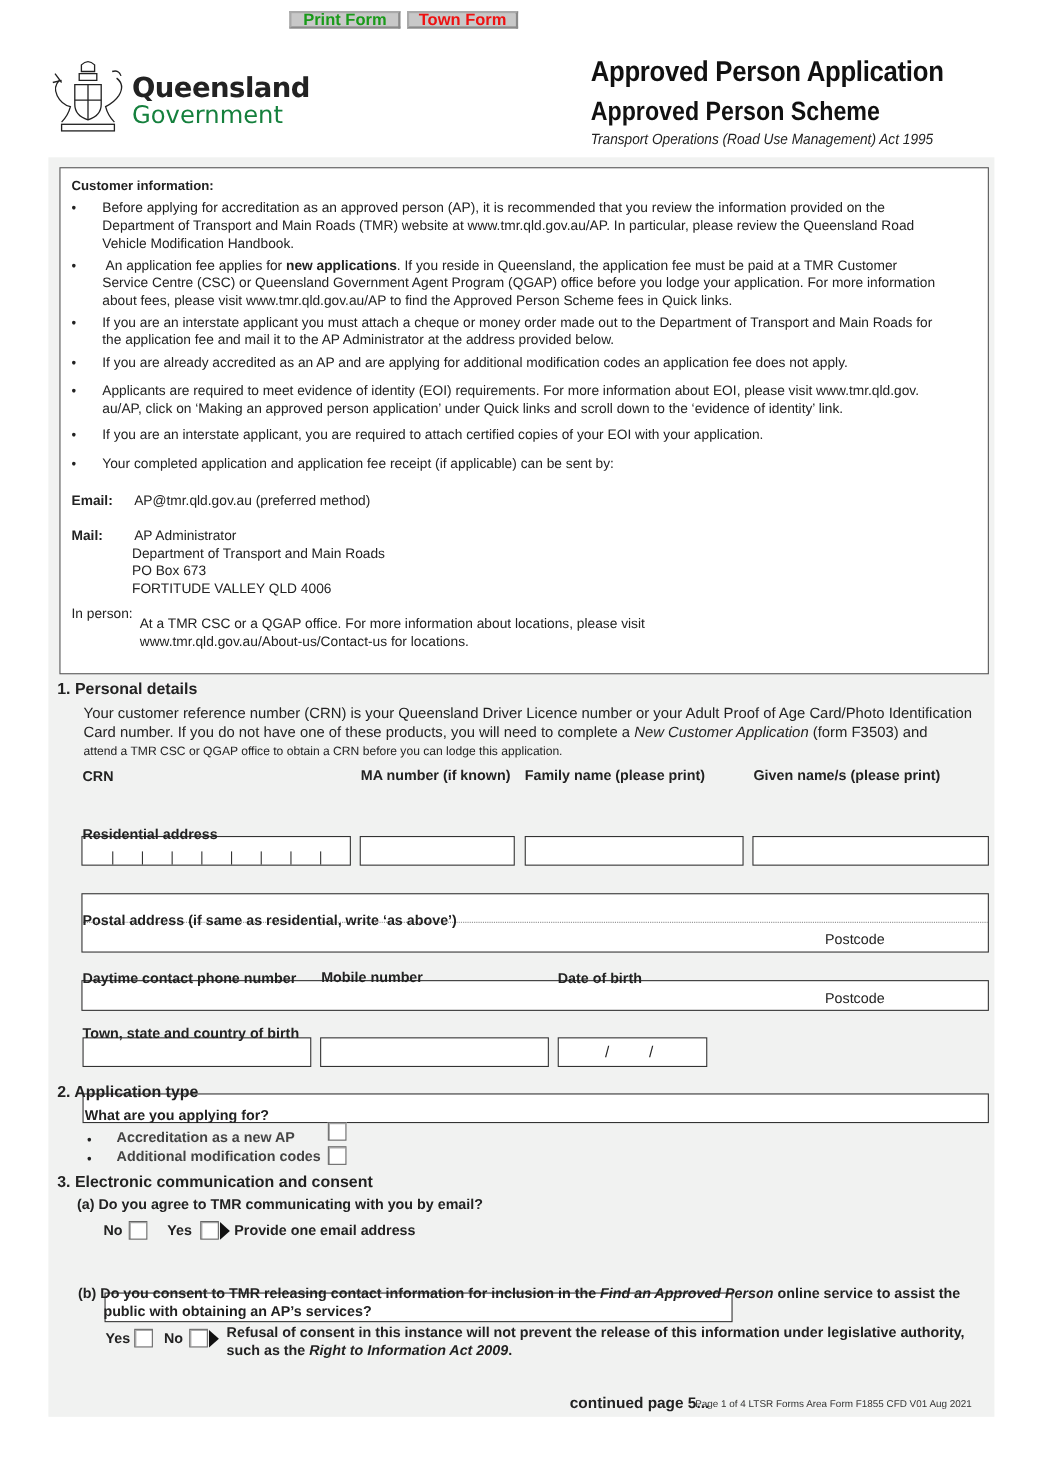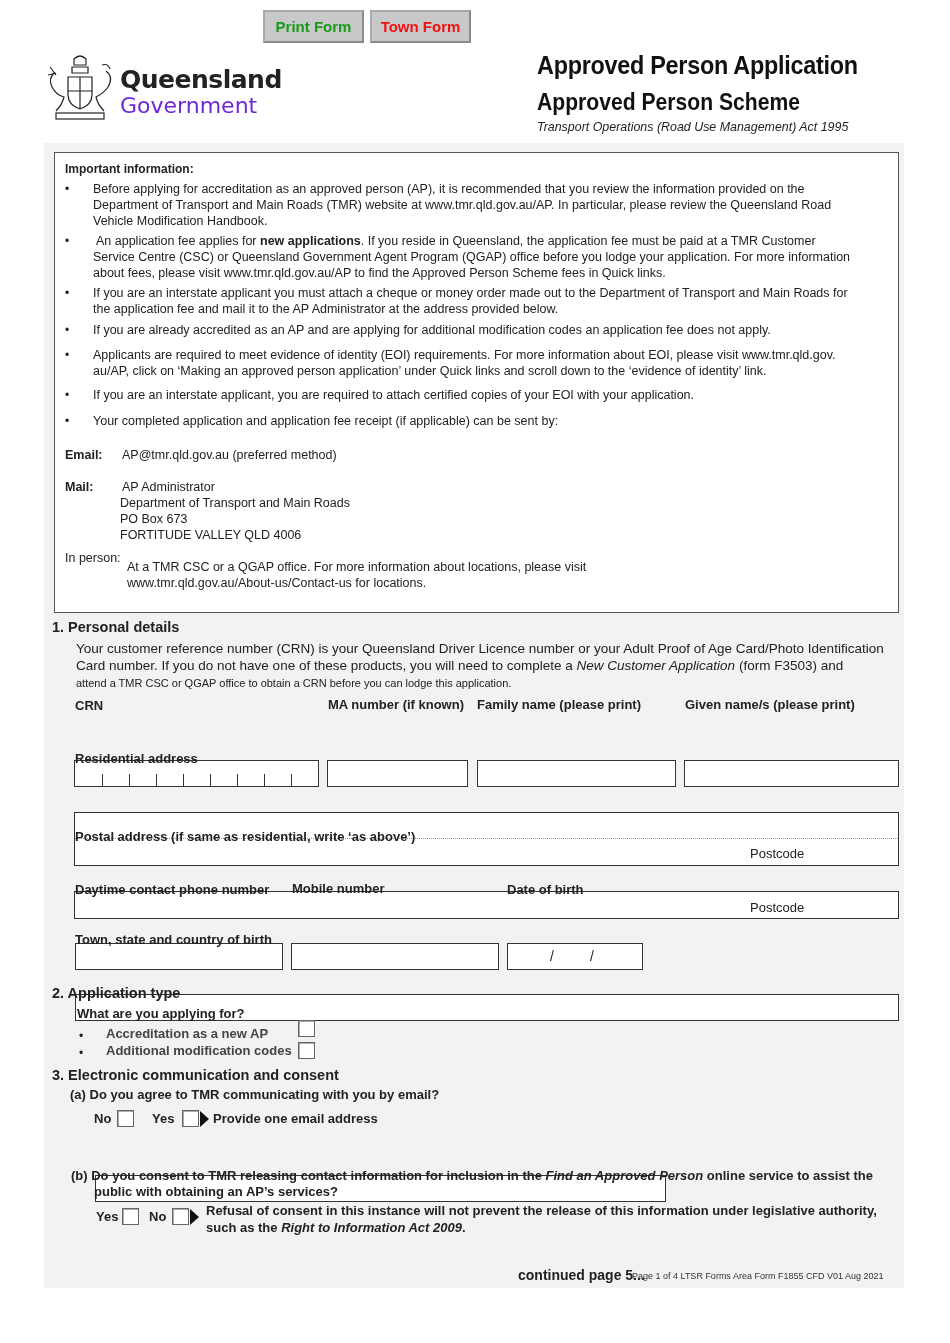--- a/index.html
+++ b/index.html
@@ -2,33 +2,33 @@
 <html><head>
 <meta charset="utf-8">
 <style>
   * { box-sizing: border-box; margin: 0; padding: 0; }
   html, body { width: 950px; height: 1343px; background: #ffffff; overflow: hidden; }
   body { position: relative; font-family: "Liberation Sans", sans-serif; color: #222; }
   .abs { position: absolute; }
 
   
   .topbtn {
-    position: absolute; top: 10px; height: 33px;
+    position: absolute; top: 10px; height: 16px;
     background: #c8c8c8; border: 2px solid #8a8a8a;
     border-top-color: #a9a9a9; border-left-color: #a9a9a9;
     font-family: "Liberation Sans", sans-serif; font-weight: bold; font-size: 15px;
     display: flex; align-items: center; justify-content: center; cursor: pointer;
   }
   #print-btn { left: 263px; width: 101px; color: #1a9a1a; }
   #reset-btn { left: 370px; width: 101px; color: #ee1111; }
 
   
   .logo { left: 44px; top: 53px; width: 210px; height: 70px; }
   .logo-q { position: absolute; left: 76px; top: 12px; font-size: 25px; font-weight: bold; color: #222; letter-spacing: -0.5px; font-family: "DejaVu Sans", sans-serif; }
-  .logo-g { position: absolute; left: 76px; top: 40px; font-size: 22px; color: #6d28d9; font-family: "DejaVu Sans", sans-serif; }
+  .logo-g { position: absolute; left: 76px; top: 40px; font-size: 22px; color: #15803d; font-family: "DejaVu Sans", sans-serif; }
 
   .title1 { left: 537px; top: 50px; font-size: 26px; font-weight: bold; color: #111; letter-spacing: -0.3px; transform: scaleX(0.9); transform-origin: left; white-space: nowrap; }
   .title2 { left: 537px; top: 88px; font-size: 24px; font-weight: bold; color: #111; transform: scaleX(0.88); transform-origin: left; white-space: nowrap; }
   .title3 { left: 537px; top: 119px; font-size: 13.5px; font-style: italic; color: #222; white-space: nowrap; transform: scaleX(0.92); transform-origin: left; }
 
   
   .panel { left: 44px; top: 143px; width: 860px; height: 1145px; background: #f1f2f1; }
 
   
   .infobox { left: 54px; top: 152px; width: 845px; height: 461px; background: #fff; border: 1px solid #555; }
@@ -69,21 +69,21 @@
   <span class="logo-g">Government</span>
 </div>
 
 <div class="abs title1">Approved Person Application</div>
 <div class="abs title2">Approved Person Scheme</div>
 <div class="abs title3">Transport Operations (Road Use Management) Act 1995</div>
 
 <div class="abs panel"></div>
 
 <div class="abs infobox"></div>
-<div class="t" style="left:65px;top:161px;font-weight:bold;font-size:12px">Important information:</div>
+<div class="t" style="left:65px;top:161px;font-weight:bold;font-size:12px">Customer information:</div>
 
 <span class="bullet" style="left:65px;top:182px">•</span>
 <div class="t" style="left:93px;top:181px">Before applying for accreditation as an approved person (AP), it is recommended that you review the information provided on the</div>
 <div class="t" style="left:93px;top:197px">Department of Transport and Main Roads (TMR) website at www.tmr.qld.gov.au/AP. In particular, please review the Queensland Road</div>
 <div class="t" style="left:93px;top:213px">Vehicle Modification Handbook.</div>
 
 <span class="bullet" style="left:65px;top:234px">•</span>
 <div class="t" style="left:96px;top:233px"><span>An application fee applies for </span><b>new applications</b><span>. If you reside in Queensland, the application fee must be paid at a TMR Customer</span></div>
 <div class="t" style="left:93px;top:249px">Service Centre (CSC) or Queensland Government Agent Program (QGAP) office before you lodge your application. For more information</div>
 <div class="t" style="left:93px;top:265px">about fees, please visit www.tmr.qld.gov.au/AP to find the Approved Person Scheme fees in Quick links.</div>

